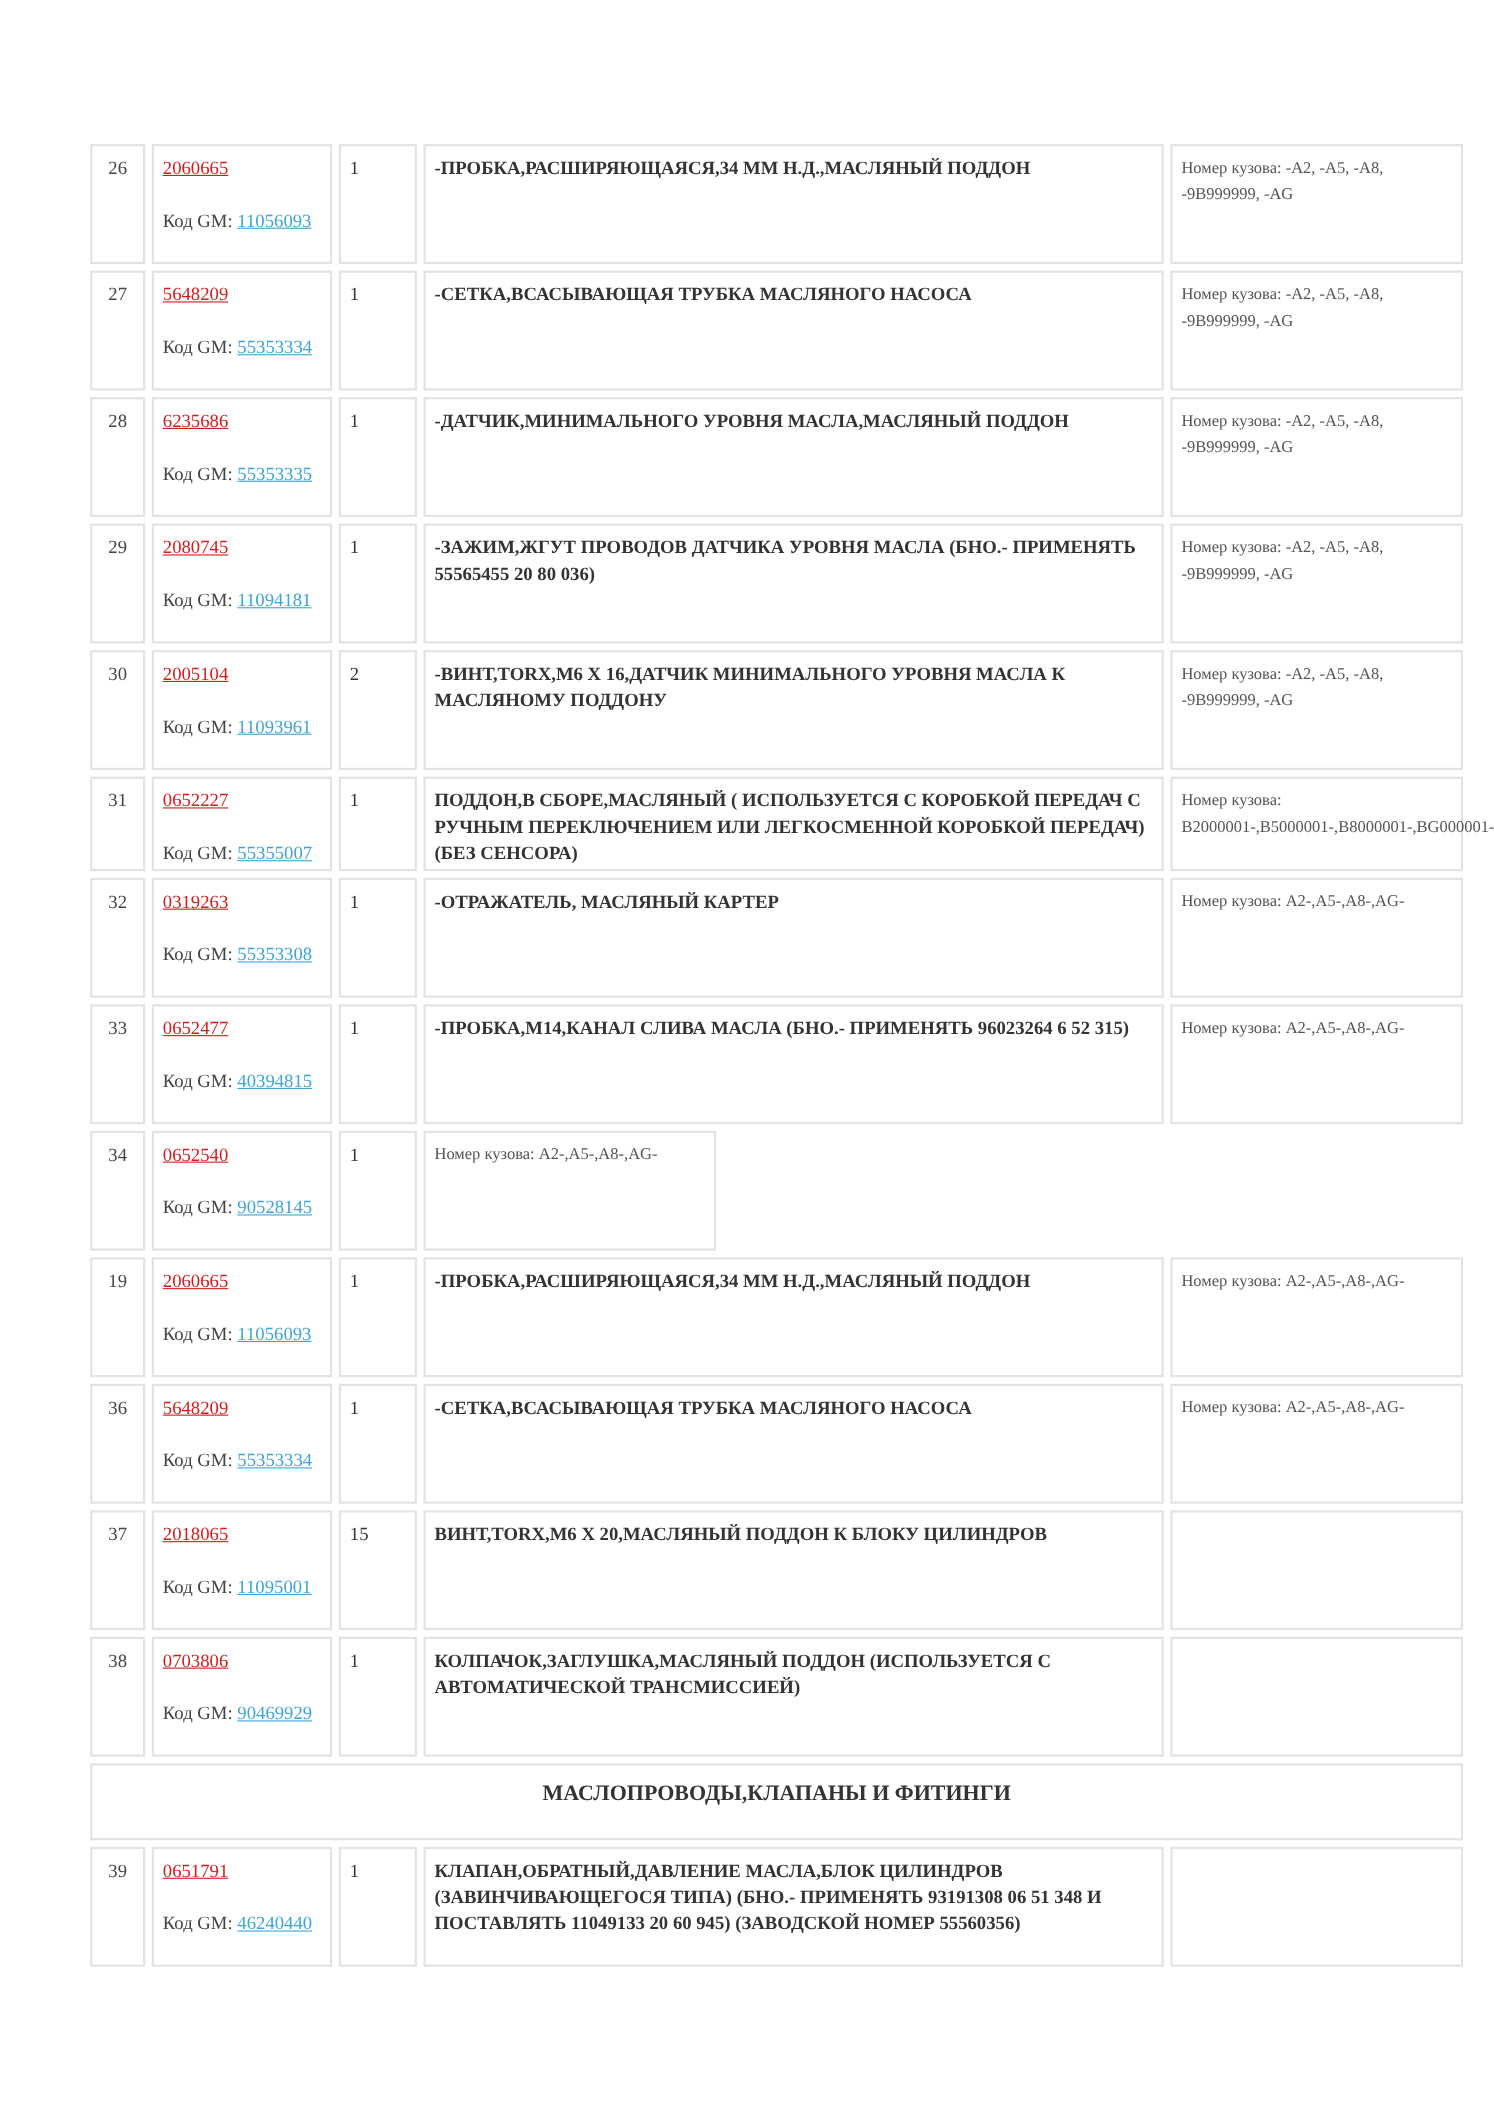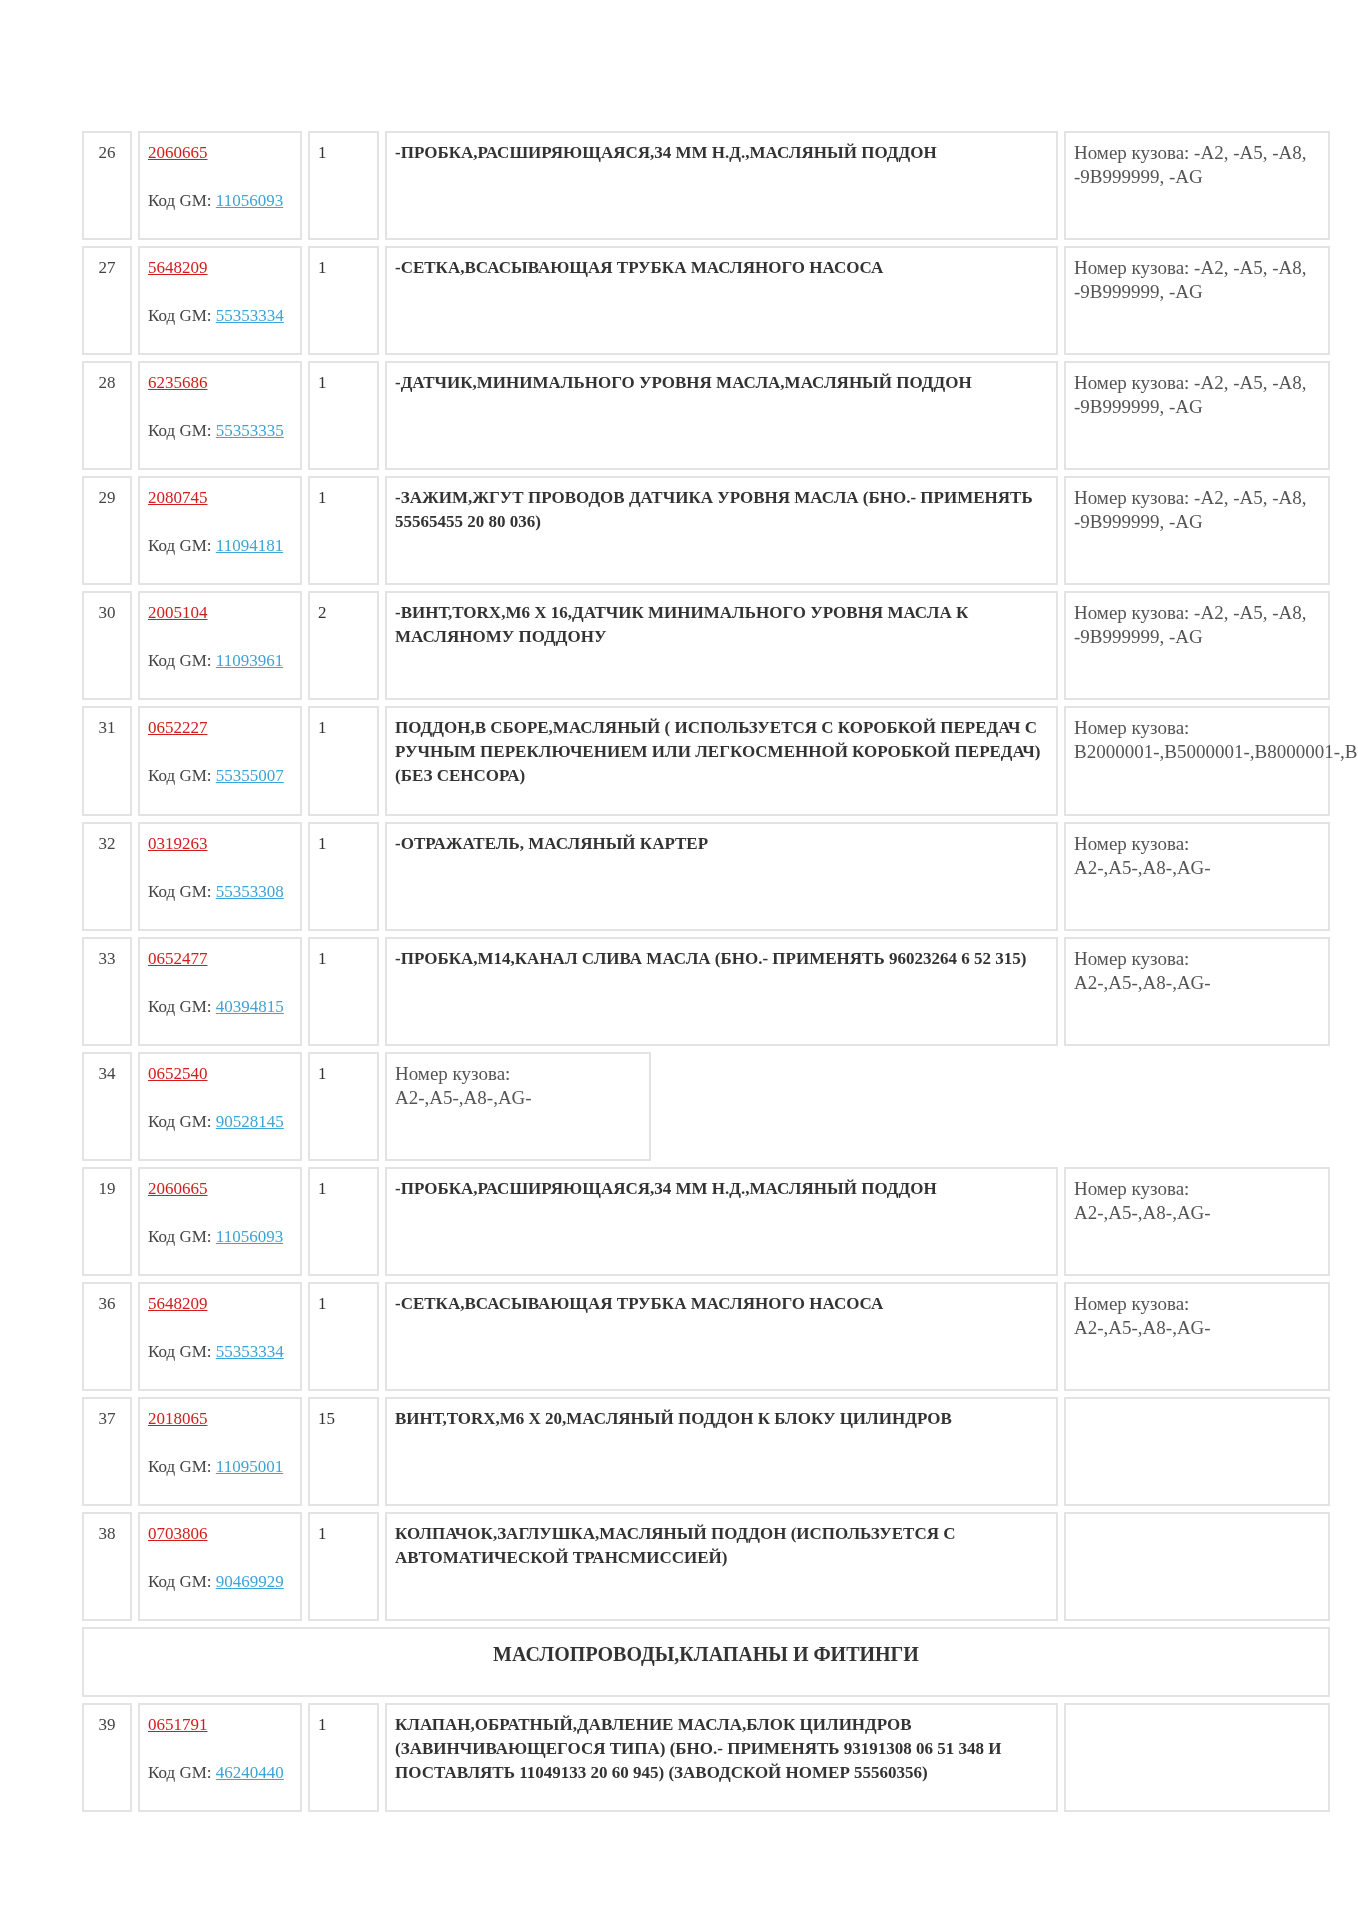--- a/index.html
+++ b/index.html
@@ -5,23 +5,23 @@
   html, body { margin: 0; padding: 0; background: #ffffff; }
   body { width: 1358px; height: 1920px; position: relative; overflow: hidden;
          font-family: "Liberation Serif", "DejaVu Serif", serif; color: #333; }
   .table { position: absolute; left: 82px; top: 131px; width: 1248px; }
   .row { display: flex; gap: 6px; margin-bottom: 6px; }
   .cell { border: 2px solid #e3e3e3; box-sizing: border-box; padding: 8px 8px; font-size: 17px; line-height: 24px; }
   .c-num { width: 50px; text-align: center; padding-left: 4px; padding-right: 4px; color: #444; }
   .c-code { width: 164px; }
   .c-qty { width: 71px; }
   .c-desc { width: 673px; font-weight: bold; color: #333; }
-  .c-body { width: 266px; color: #555; font-size: 19px; }
+  .c-body { width: 266px; color: #555; font-size: 15px; }
   .row { height: 109px; }
-  .row.tall { height: 110px; }
+  .row.tall { height: 86px; }
   .cell { height: 100%; }
   a.part { color: #d21d1d; text-decoration: underline; }
   a.gm { color: #3ea4d8; text-decoration: underline; }
   .gm-line { margin-top: 24px; }
   .gm-label { color: #444; }
   .section { border: 2px solid #e3e3e3; box-sizing: border-box; height: 70px; text-align: center;
              font-weight: bold; font-size: 20px; padding-top: 14px; margin-bottom: 6px; color: #333; }
 </style>
 </head>
 <body>

